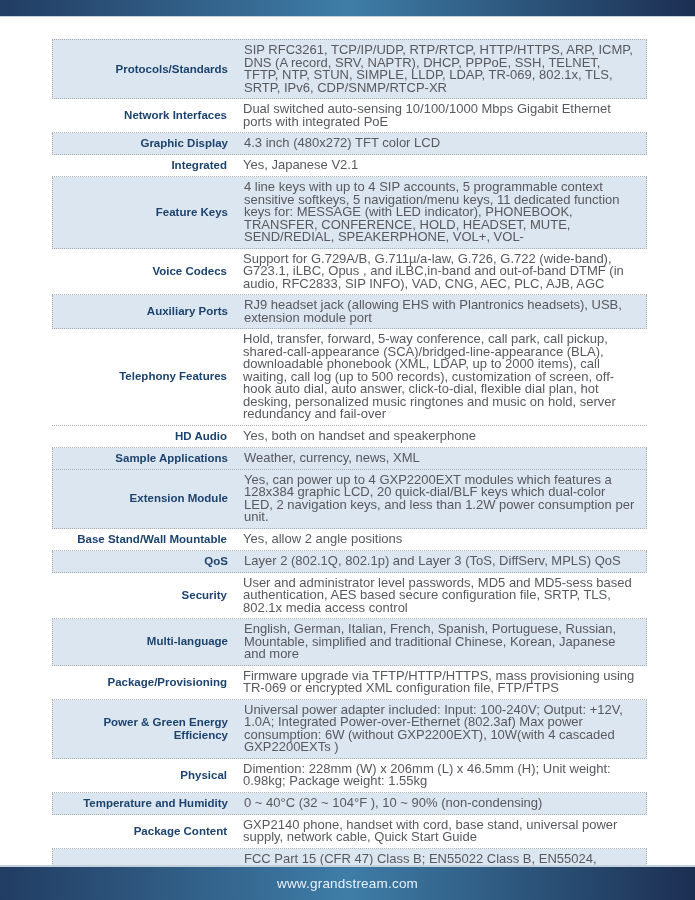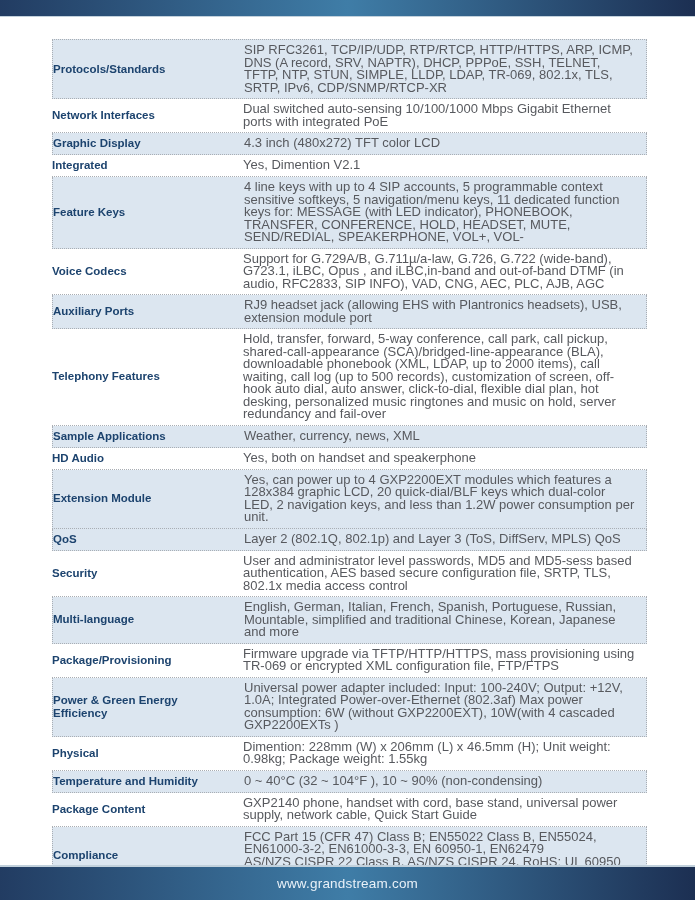--- a/index.html
+++ b/index.html
@@ -41,20 +41,21 @@
     border-top:1px dotted var(--dotted-line);
   }
   .spec-row.alt{
     background:var(--row-alt-background);
     border-left:1px dotted var(--dotted-line);
     border-right:1px dotted var(--dotted-line);
   }
   .spec-label{
     width:183px;
     flex:0 0 183px;
+    text-align:right;
     padding-right:8px;
     font-weight:bold;
     font-size:11.5px;
     line-height:13px;
     color:var(--label-text);
   }
   .spec-value{
     flex:1;
     padding-left:8px;
     padding-right:10px;
@@ -95,21 +96,21 @@
     <div class="spec-value">Dual switched auto-sensing 10/100/1000 Mbps Gigabit Ethernet ports with integrated PoE</div>
   </div>
 
   <div class="spec-row alt">
     <div class="spec-label">Graphic Display</div>
     <div class="spec-value">4.3 inch (480x272) TFT color LCD</div>
   </div>
 
   <div class="spec-row">
     <div class="spec-label">Integrated</div>
-    <div class="spec-value">Yes, Dimention V2.1</div>
+    <div class="spec-value">Yes, Japanese V2.1</div>
   </div>
 
   <div class="spec-row alt">
     <div class="spec-label">Feature Keys</div>
     <div class="spec-value">4 line keys with up to 4 SIP accounts, 5 programmable context sensitive softkeys, 5 navigation/menu keys, 11 dedicated function keys for: MESSAGE (with LED indicator), PHONEBOOK, TRANSFER, CONFERENCE, HOLD, HEADSET,  MUTE, SEND/REDIAL, SPEAKERPHONE, VOL+, VOL-</div>
   </div>
 
   <div class="spec-row">
     <div class="spec-label">Voice Codecs</div>
     <div class="spec-value">Support for G.729A/B, G.711µ/a-law, G.726, G.722 (wide-band), G723.1, iLBC, Opus , and iLBC,in-band and out-of-band DTMF (in audio, RFC2833, SIP INFO), VAD, CNG, AEC, PLC, AJB, AGC</div>
@@ -118,35 +119,39 @@
   <div class="spec-row alt">
     <div class="spec-label">Auxiliary Ports</div>
     <div class="spec-value">RJ9 headset jack (allowing EHS with Plantronics headsets), USB, extension module port</div>
   </div>
 
   <div class="spec-row">
     <div class="spec-label">Telephony Features</div>
     <div class="spec-value">Hold, transfer, forward,  5-way conference, call park, call pickup, shared-call-appearance (SCA)/bridged-line-appearance (BLA), downloadable phonebook (XML, LDAP, up to 2000 items), call waiting, call log (up to 500 records), customization of screen, off-hook auto dial, auto answer, click-to-dial, flexible  dial plan, hot desking, personalized music ringtones and music on hold, server redundancy and fail-over</div>
   </div>
 
+  <div class="spec-row">
+    <div class="spec-label">HD Audio</div>
+    <div class="spec-value">Yes, both on handset and speakerphone</div>
+  </div>
+
   <div class="spec-row alt">
     <div class="spec-label">Sample Applications</div>
     <div class="spec-value">Weather, currency, news, XML</div>
   </div>
 
-  <div class="spec-row">
-    <div class="spec-label">HD Audio</div>
-    <div class="spec-value">Yes, both on handset and speakerphone</div>
-  </div>
-
   <div class="spec-row alt">
     <div class="spec-label">Extension Module</div>
     <div class="spec-value">Yes, can power up to 4 GXP2200EXT modules which features a 128x384 graphic LCD, 20 quick-dial/BLF keys which dual-color LED, 2 navigation keys, and less than 1.2W power consumption per unit.</div>
   </div>
 
+  <div class="spec-row">
+    <div class="spec-label">Base Stand/Wall Mountable</div>
+    <div class="spec-value">Yes, allow 2 angle positions</div>
+  </div>
 
   <div class="spec-row alt">
     <div class="spec-label">QoS</div>
     <div class="spec-value">Layer 2 (802.1Q, 802.1p) and Layer 3 (ToS, DiffServ, MPLS) QoS</div>
   </div>
 
   <div class="spec-row">
     <div class="spec-label">Security</div>
     <div class="spec-value">User and administrator level passwords, MD5 and MD5-sess based authentication, AES based secure configuration file, SRTP, TLS, 802.1x media access control</div>
   </div>

